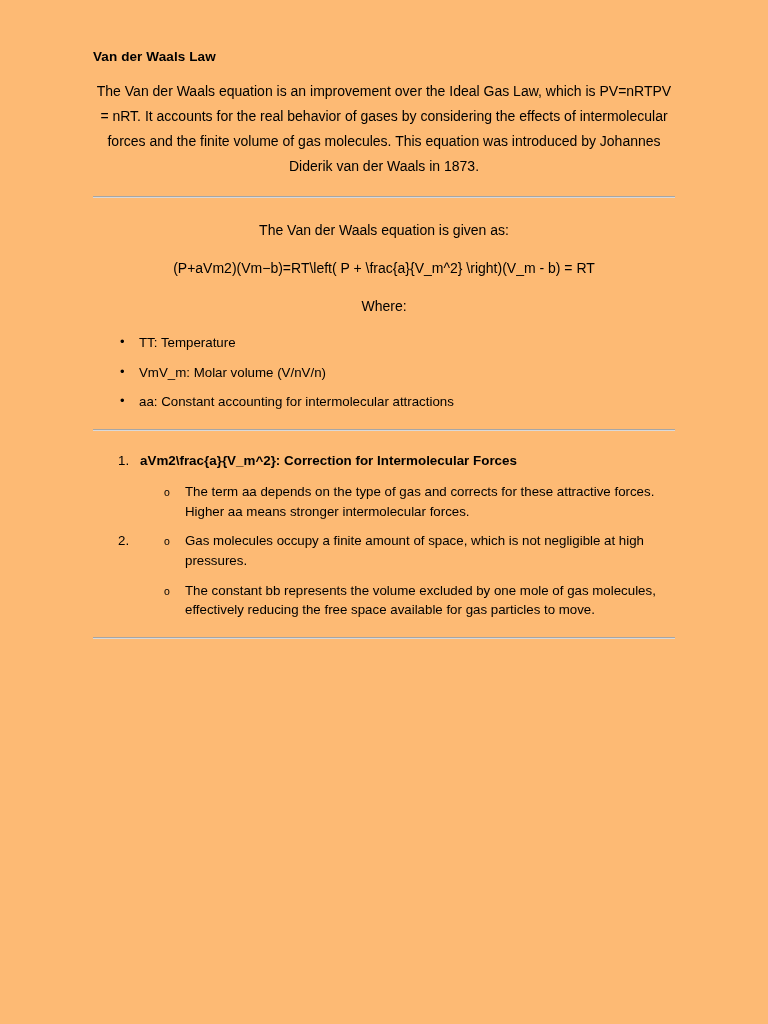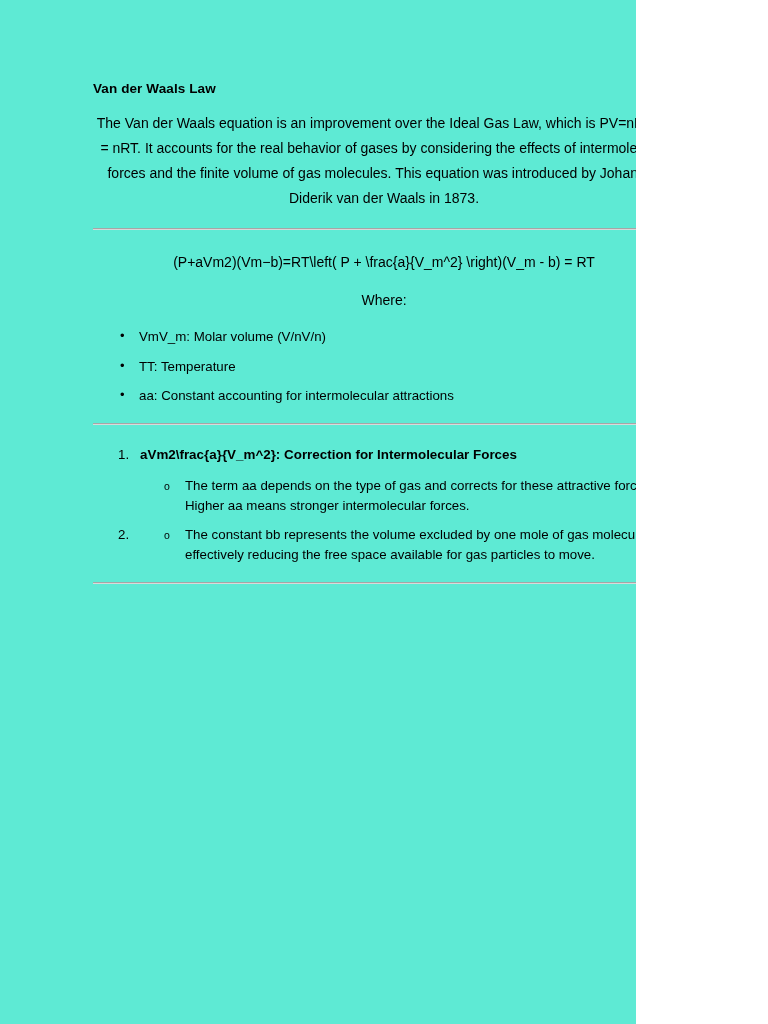--- a/index.html
+++ b/index.html
@@ -11,25 +11,25 @@
   body {
     width: 768px;
     height: 1024px;
     font-family: "Liberation Sans", sans-serif;
     color: #000000;
     -webkit-font-smoothing: antialiased;
   }
 
   .page {
     position: relative;
-    width: 636px;
+    width: 768px;
     height: 1024px;
-    background: #5eead4;
+    background: #fdba74;
     box-sizing: border-box;
-    padding: 80px 93px 0 93px;
+    padding: 48px 93px 0 93px;
     overflow: hidden;
   }
 
   .doc-body {
     width: 582px;
   }
 
   h1.section-title,
   h2.section-title {
     font-size: 13.5px;
@@ -147,47 +147,49 @@
 <div class="page">
   <div class="doc-body">
 
     <h1 class="section-title">Van der Waals Law</h1>
 
     <p class="para">The Van der Waals equation is an improvement over the Ideal Gas Law, which is PV=nRTPV = nRT. It accounts for the real behavior of gases by considering the effects of intermolecular forces and the finite volume of gas molecules. This equation was introduced by Johannes Diderik van der Waals in 1873.</p>
 
     <hr class="rule">
 
 
+    <p class="para">The Van der Waals equation is given as:</p>
 
     <p class="para">(P+aVm2)(Vm−b)=RT\left( P + \frac{a}{V_m^2} \right)(V_m - b) = RT</p>
 
     <p class="para tight">Where:</p>
 
     <ul class="bullets">
+      <li>TT: Temperature</li>
       <li>VmV_m: Molar volume (V/nV/n)</li>
-      <li>TT: Temperature</li>
       <li>aa: Constant accounting for intermolecular attractions</li>
     </ul>
 
     <hr class="rule">
 
 
     <ol class="numbers">
 
       <li class="num-item">
         <span class="num-marker">1.</span>
         <div class="num-heading">aVm2\frac{a}{V_m^2}: Correction for Intermolecular Forces</div>
         <ul class="subbullets">
           <li>The term aa depends on the type of gas and corrects for these attractive forces. Higher aa means stronger intermolecular forces.</li>
         </ul>
       </li>
 
       <li class="num-item">
         <span class="num-marker">2.</span>
         <ul class="subbullets">
+          <li>Gas molecules occupy a finite amount of space, which is not negligible at high pressures.</li>
           <li>The constant bb represents the volume excluded by one mole of gas molecules, effectively reducing the free space available for gas particles to move.</li>
         </ul>
       </li>
 
     </ol>
 
     <hr class="rule">
 
   </div>
 </div>

